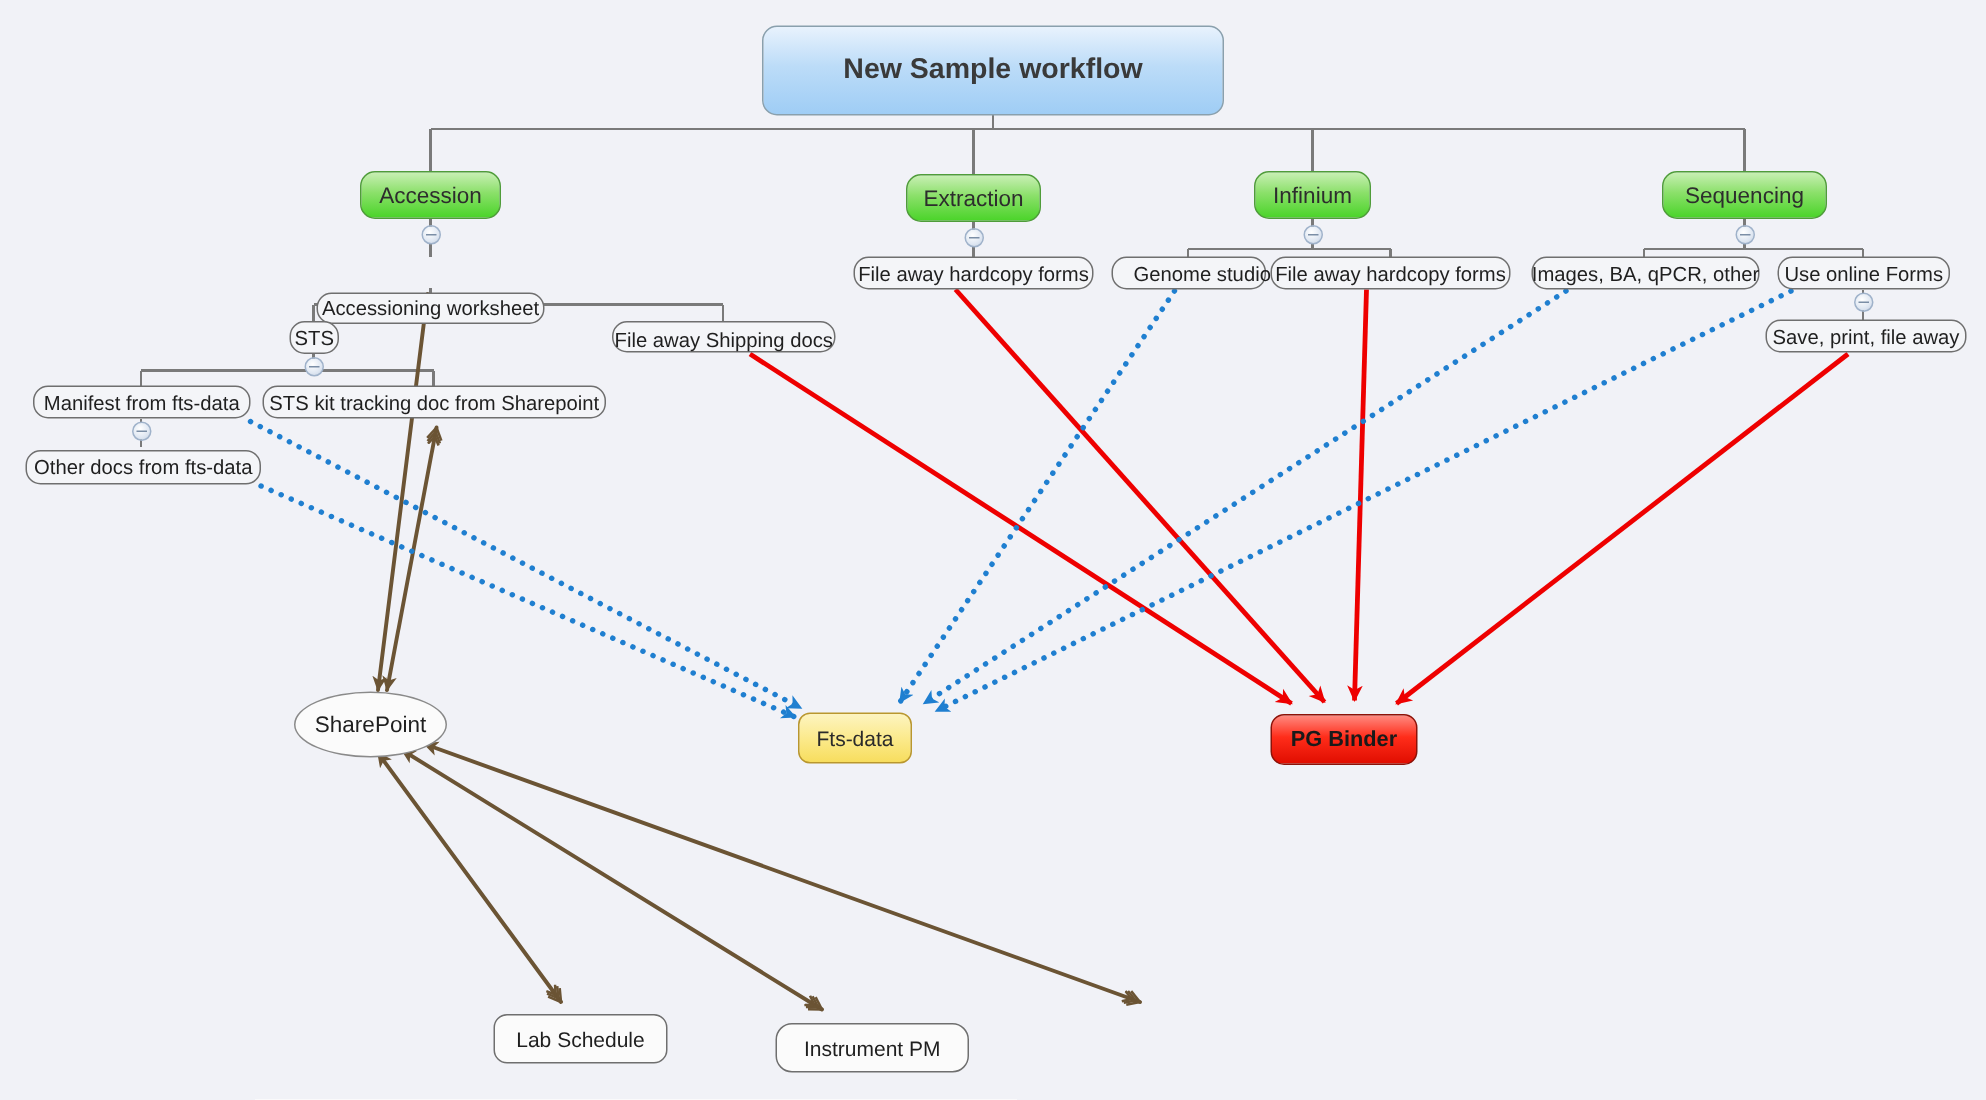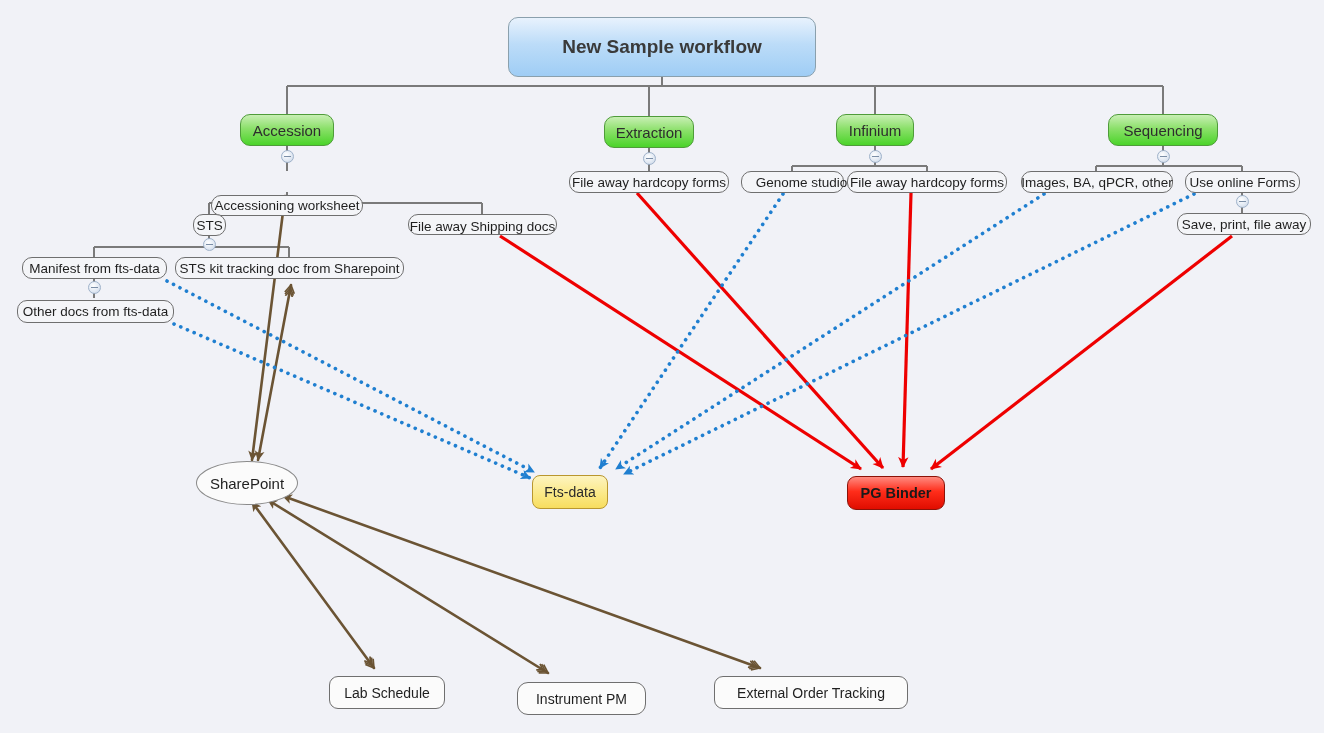--- a/index.html
+++ b/index.html
@@ -298,17 +298,14 @@
   <div class="node n-red" style="left:847px; top:476px; width:98px; height:34px;">
     <span>PG Binder</span>
   </div>
 
   <div class="node n-round" style="left:329px; top:676px; width:116px; height:33px;">
     <span>Lab Schedule</span>
   </div>
   <div class="node n-round" style="left:517px; top:682px; width:129px; height:33px;border-radius:11px;">
     <span>Instrument PM</span>
   </div>
-  <div class="node n-round" style="left:714px; top:676px; width:194px; height:33px;">
-    <span>External Order Tracking</span>
-  </div>
 
 </div>
 
 </body></html>

